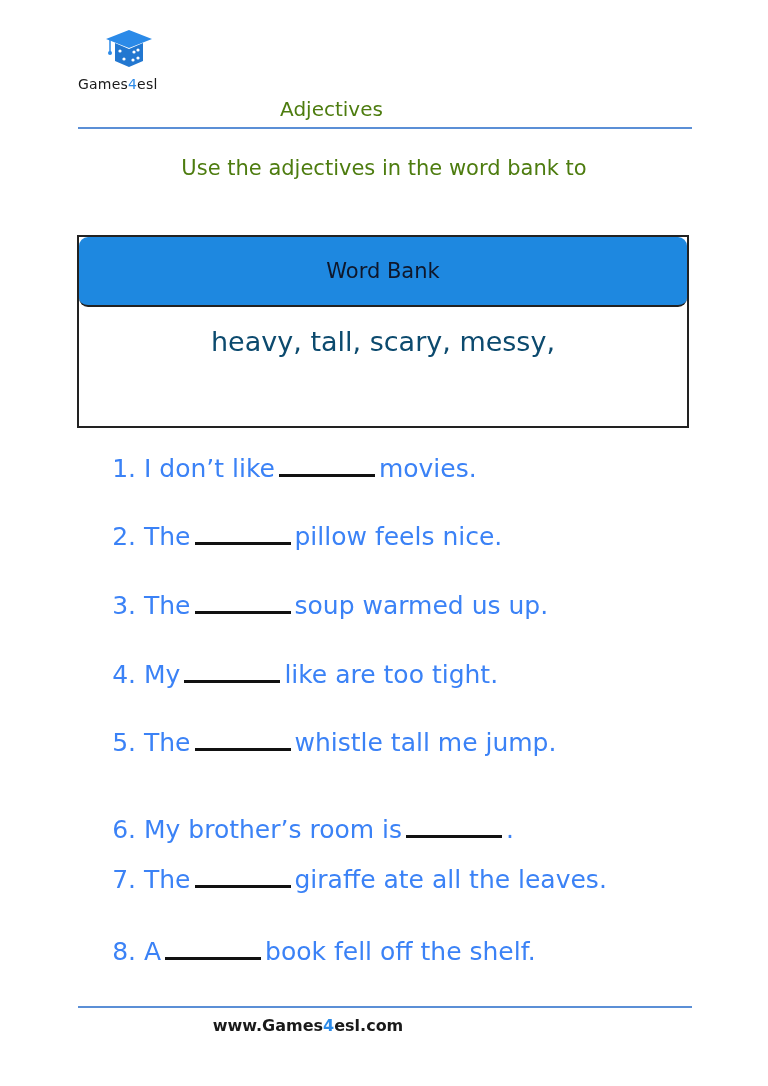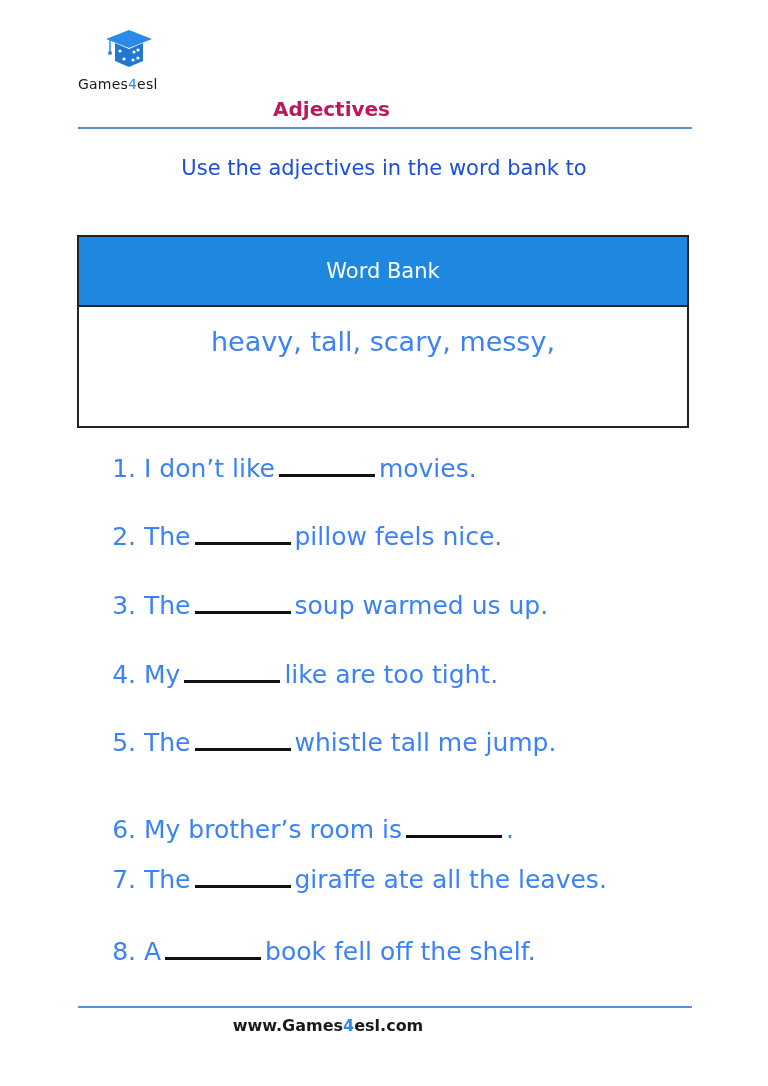--- a/index.html
+++ b/index.html
@@ -1,33 +1,33 @@
 <!DOCTYPE html>
 <html><head>
 <meta charset="utf-8">
 <style>
   html, body { margin:0; padding:0; background:#ffffff; }
   body { width:768px; height:1086px; position:relative; overflow:hidden; font-family:"DejaVu Sans", sans-serif; color:#111; }
   .logo { position:absolute; left:78px; top:28px; width:110px; }
   .logo svg { position:absolute; left:26px; top:0; }
   .logo-text { position:absolute; left:0; top:48px; font-size:14px; font-weight:normal; color:#1a1a1a; white-space:nowrap; letter-spacing:0.2px; }
   .logo-text .four { color:#2b8ae8; }
-  .title { position:absolute; left:0; width:663px; top:97px; text-align:center; font-size:20px; font-weight:bold; color:#be185d; }
+  .title { position:absolute; left:0; width:663px; top:97px; text-align:center; font-size:20px; font-weight:normal; color:#4d7c0f; }
   .rule { position:absolute; left:78px; width:614px; height:2px; background:#5b8fd6; }
   .rule.top { top:127px; }
   .rule.bottom { top:1006px; }
-  .instructions { position:absolute; left:0; width:768px; top:152px; text-align:center; font-size:21px; line-height:32px; color:#1d4ed8; }
+  .instructions { position:absolute; left:0; width:768px; top:152px; text-align:center; font-size:21px; line-height:32px; color:#4d7c0f; }
   .bank { position:absolute; left:77px; top:235px; width:612px; height:193px; border:2px solid #222; box-sizing:border-box; }
-  .bank-head { height:68px; background:#1e88e0; border-bottom:2px solid #222; color:#ffffff; font-size:21px; display:flex; align-items:center; justify-content:center; }
-  .bank-body { text-align:center; font-size:27px; line-height:47px; padding-top:11px; color:#3b82f6; }
+  .bank-head { height:68px; background:#1e88e0; border-bottom:2px solid #222; color:#0f172a; font-size:21px; display:flex; align-items:center; justify-content:center;border-radius:9px; }
+  .bank-body { text-align:center; font-size:27px; line-height:47px; padding-top:11px; color:#0c4a6e; }
   .questions { position:absolute; left:100px; top:452px; }
   .q { position:absolute; left:0; white-space:nowrap; font-size:25px; color:#3b82f6; }
   .q .num { display:inline-block; width:36px; text-align:right; margin-right:8px; }
   .blank { display:inline-block; width:96px; border-bottom:3px solid #111; height:22px; vertical-align:baseline; margin:0 4px; }
-  .footer { position:absolute; left:0; width:616px; top:1016px; text-align:center; font-size:16px; font-weight:bold; color:#1a1a1a;padding-left:20px; }
+  .footer { position:absolute; left:0; width:616px; top:1016px; text-align:center; font-size:16px; font-weight:bold; color:#1a1a1a; }
   .footer .four { color:#2b8ae8; }
 </style>
 </head>
 <body>
 
 <div class="logo">
   <svg width="50" height="40" viewBox="0 0 50 40">
     <polygon points="25,2 48,11 25,20 2,11" fill="#2b8ae8"></polygon>
     <line x1="6" y1="12" x2="6" y2="24" stroke="#2b8ae8" stroke-width="1.5"></line>
     <circle cx="6" cy="25" r="2" fill="#2b8ae8"></circle>

